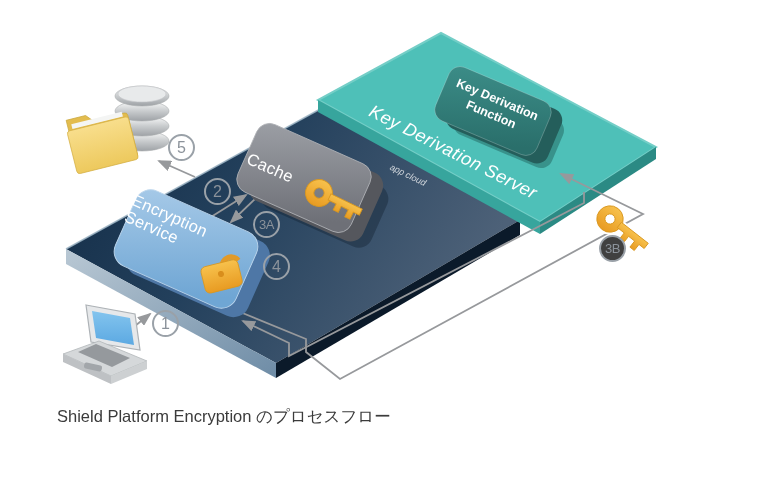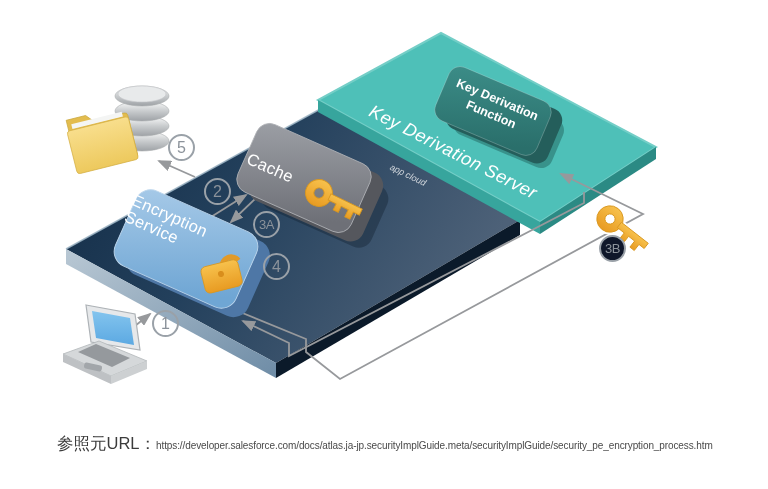--- a/index.html
+++ b/index.html
@@ -14,21 +14,21 @@
   .lbl-kdf{left:435px;top:92px;width:118px;font-size:12.5px;font-weight:bold;line-height:1.25;
           text-align:center;transform:rotate(23deg);transform-origin:center;}
   .lbl-kds{left:350px;top:142px;width:206px;font-size:18px;font-style:italic;
           text-align:center;transform:rotate(27deg);transform-origin:center;letter-spacing:.5px;}
   .lbl-appcloud{left:377px;top:170px;width:62px;font-size:9px;font-style:italic;
           color:rgba(255,255,255,.75);text-align:center;transform:rotate(26deg);transform-origin:center;}
   .step{position:absolute;width:27px;height:27px;box-sizing:border-box;border:2px solid #9AA1A8;
         border-radius:50%;color:#8B929A;display:flex;align-items:center;justify-content:center;
         font-size:16px;background:transparent;}
   .step.small{font-size:13px;letter-spacing:-.5px;}
-  .step.filled{background:#0f172a;}
+  .step.filled{background:#404040;}
   .caption{position:absolute;left:57px;top:406px;color:#3B3B3B;}
   .cap-title{font-size:16.5px;}
   .cap-ref{position:absolute;left:57px;top:433px;color:#3B3B3B;white-space:nowrap;}
   .cap-ref .ref-label{font-size:16.5px;}
   .cap-ref .ref-url{font-size:10px;color:#4A4A4A;letter-spacing:-.1px;}
 </style>
 </head>
 <body>
 
 <div class="stage">
@@ -172,17 +172,17 @@
   <div class="label lbl-kds">Key Derivation Server</div>
   <div class="label lbl-appcloud">app cloud</div>
 
   <div class="step" style="left:152px;top:310px;">1</div>
   <div class="step" style="left:204px;top:178px;">2</div>
   <div class="step small" style="left:253px;top:211px;">3A</div>
   <div class="step small filled" style="left:599px;top:235px;">3B</div>
   <div class="step" style="left:263px;top:253px;">4</div>
   <div class="step" style="left:168px;top:134px;">5</div>
 
-  <div class="cap-ref">
-    <span class="ref-label">参照元URL：</span><span class="ref-url">https://developer.salesforce.com/docs/atlas.ja-jp.securityImplGuide.meta/securityImplGuide/security_pe_encryption_process.htm</span>
+  <div class="caption">
+    <span class="cap-title">Shield Platform Encryption のプロセスフロー</span>
   </div>
 
 </div>
 
 </body></html>

